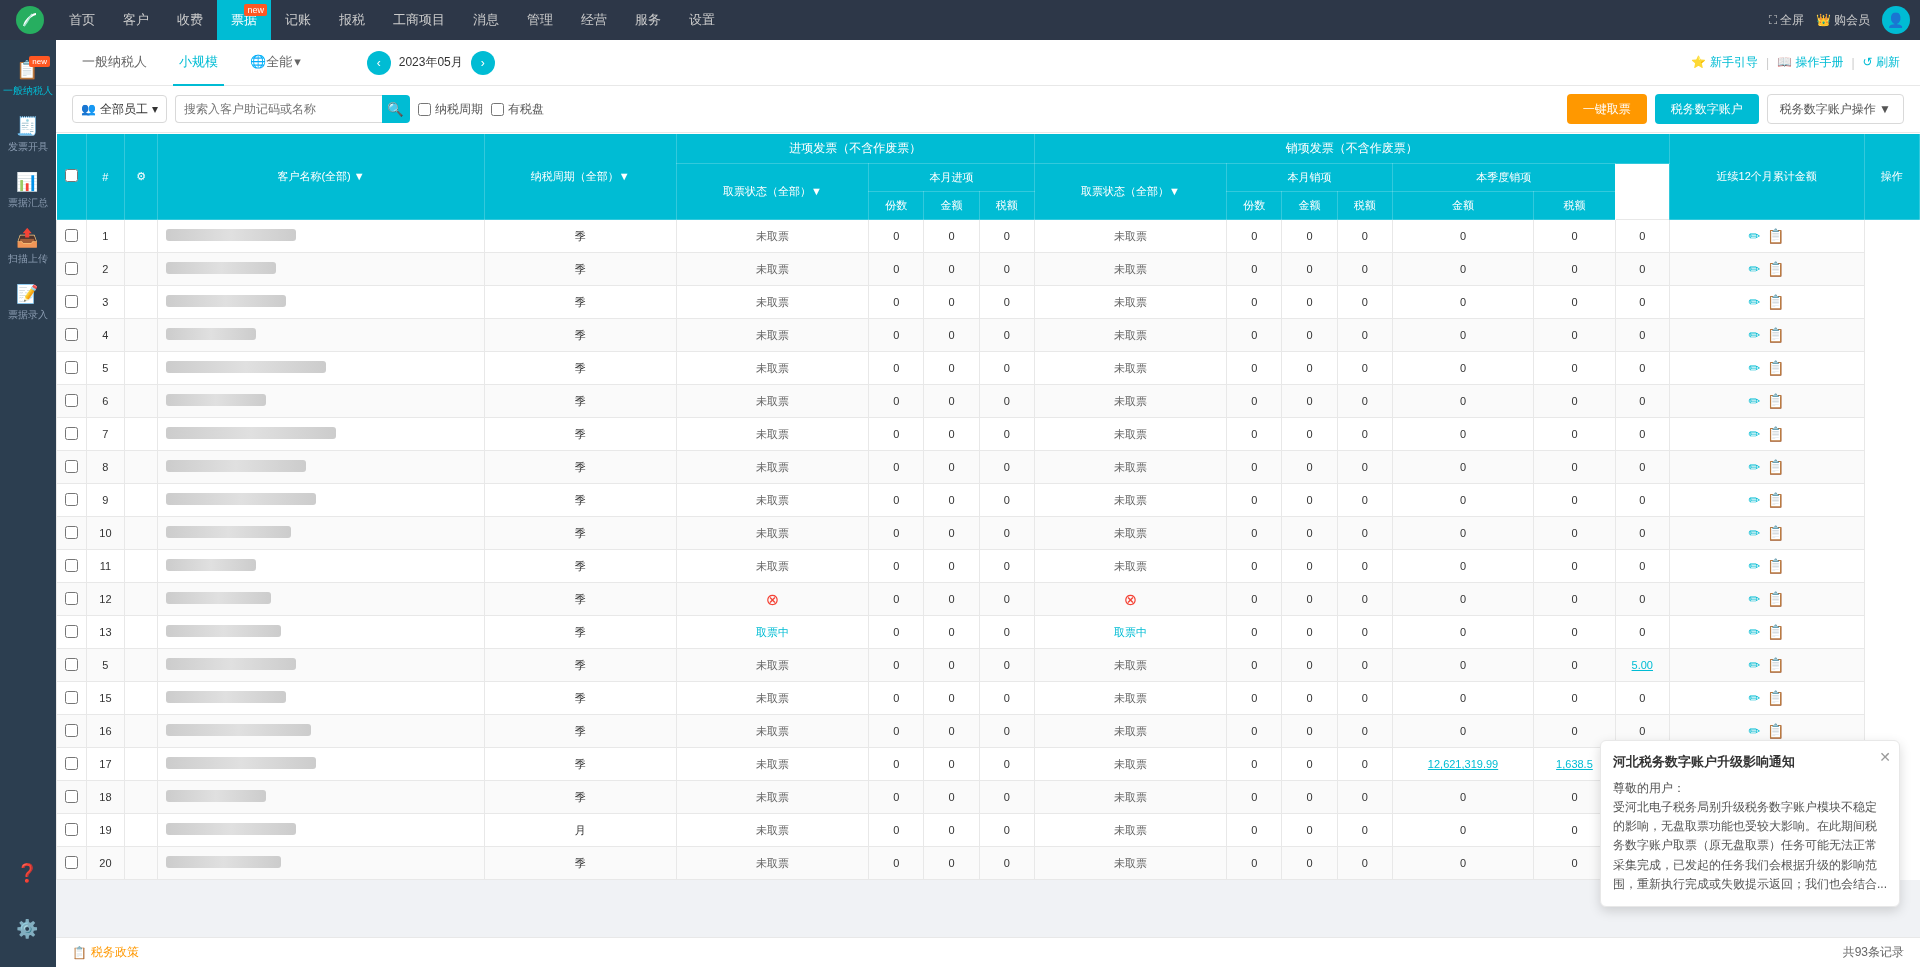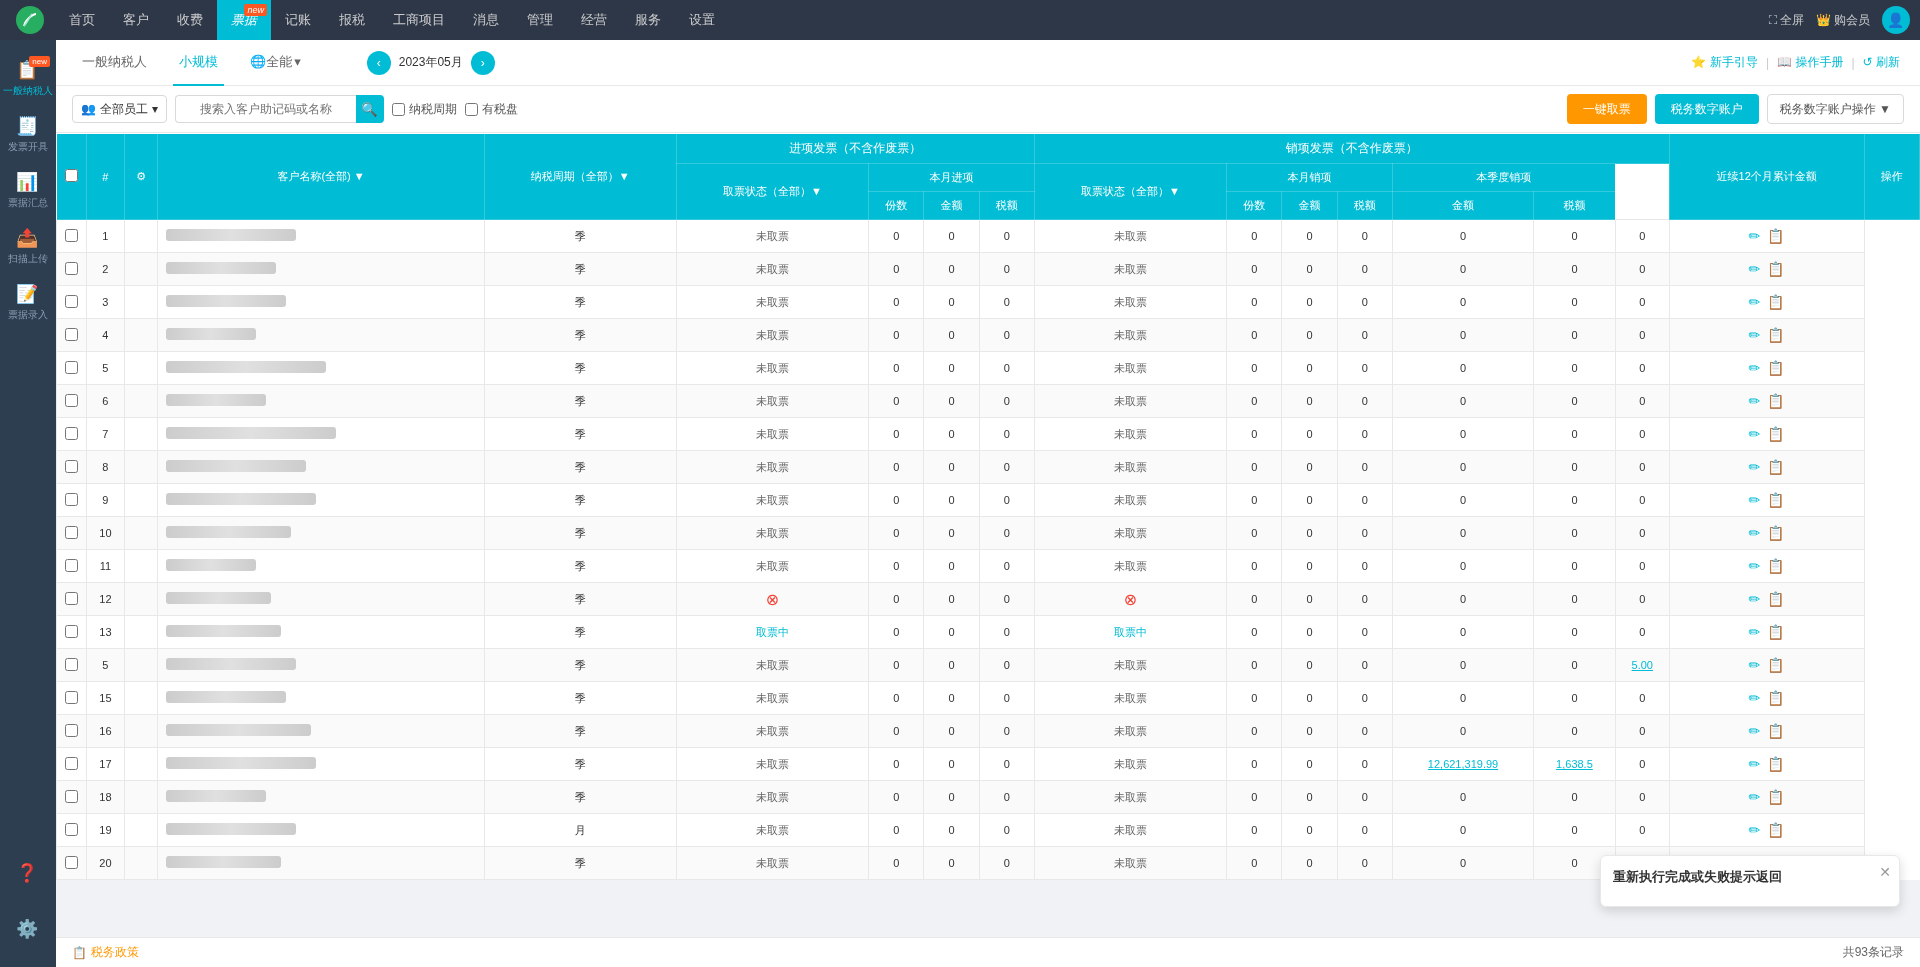--- a/index.html
+++ b/index.html
@@ -4,21 +4,21 @@
   <style>
     * { box-sizing: border-box; margin: 0; padding: 0; }
     body { font-family: 'Microsoft YaHei', Arial, sans-serif; font-size: 12px; background: #f0f2f5; color: #333; width: 1920px; min-height: 967px; overflow-x: hidden; }
 
     
     .top-nav { background: #2d3748; height: 40px; display: flex; align-items: center; padding: 0 10px; color: #fff; }
     .top-nav .logo { width: 40px; height: 40px; display: flex; align-items: center; justify-content: center; }
     .top-nav .logo svg { width: 28px; height: 28px; }
     .top-nav .nav-items { display: flex; align-items: center; flex: 1; margin-left: 5px; }
     .top-nav .nav-item { padding: 0 14px; height: 40px; display: flex; align-items: center; cursor: pointer; font-size: 13px; color: #ccc; position: relative; }
-    .top-nav .nav-item.active { background: #00bcd4; color: #fff; font-style: italic; }
+    .top-nav .nav-item.active { background: #00bcd4; color: #fff; }
     .top-nav .nav-item .new-badge { background: #ff5722; color: #fff; font-size: 9px; padding: 1px 3px; border-radius: 2px; position: absolute; top: 4px; right: 4px; }
     .top-nav .nav-right { display: flex; align-items: center; gap: 12px; margin-left: auto; }
     .top-nav .nav-right span { font-size: 12px; color: #ccc; cursor: pointer; display: flex; align-items: center; gap: 3px; }
     .top-nav .avatar { width: 28px; height: 28px; border-radius: 50%; background: #00bcd4; display: flex; align-items: center; justify-content: center; color: #fff; font-size: 14px; cursor: pointer; }
 
     
     .layout { display: flex; height: calc(967px - 40px); }
     .sidebar { width: 56px; background: #2c3e50; display: flex; flex-direction: column; align-items: center; padding-top: 10px; }
     .sidebar-item { width: 56px; height: 56px; display: flex; flex-direction: column; align-items: center; justify-content: center; cursor: pointer; color: #8a9bb0; font-size: 10px; gap: 3px; position: relative; }
     .sidebar-item.active { color: #00bcd4; }
@@ -33,21 +33,21 @@
     .sub-nav-item { padding: 0 6px; height: 46px; display: flex; align-items: center; cursor: pointer; font-size: 13px; color: #666; border-bottom: 2px solid transparent; }
     .sub-nav-item.active { color: #00bcd4; border-bottom: 2px solid #00bcd4; font-weight: 500; }
     .nav-right-controls { margin-left: auto; display: flex; align-items: center; gap: 8px; color: #00bcd4; font-size: 12px; cursor: pointer; }
     .date-nav { display: flex; align-items: center; gap: 8px; }
     .date-nav .arrow { width: 24px; height: 24px; background: #00bcd4; border-radius: 50%; display: flex; align-items: center; justify-content: center; color: #fff; cursor: pointer; font-size: 12px; }
     .date-nav .date-label { font-size: 12px; font-weight: 500; color: #333; }
 
     
     .toolbar { background: #fff; padding: 8px 16px; display: flex; align-items: center; gap: 8px; border-bottom: 1px solid #e8e8e8; }
     .toolbar-select { height: 28px; border: 1px solid #d9d9d9; border-radius: 4px; padding: 0 8px; font-size: 12px; color: #333; background: #fff; display: flex; align-items: center; gap: 4px; cursor: pointer; }
-    .toolbar-input { height: 28px; border: 1px solid #d9d9d9; border-radius: 4px; padding: 0 24px; font-size: 12px; color: #0369a1; width: 181px; outline: none; }
+    .toolbar-input { height: 28px; border: 1px solid #d9d9d9; border-radius: 4px; padding: 0 8px; font-size: 12px; color: #0369a1; width: 207px; outline: none; }
     .search-btn { height: 28px; width: 28px; background: #00bcd4; border: none; border-radius: 0 4px 4px 0; color: #fff; cursor: pointer; display: flex; align-items: center; justify-content: center; }
     .checkbox-label { display: flex; align-items: center; gap: 4px; font-size: 12px; color: #555; cursor: pointer; }
     .toolbar-spacer { flex: 1; }
     .btn-orange { background: #ff9800; color: #fff; border: none; border-radius: 4px; padding: 0 16px; height: 30px; font-size: 12px; cursor: pointer; }
     .btn-teal { background: #00bcd4; color: #fff; border: none; border-radius: 4px; padding: 0 16px; height: 30px; font-size: 12px; cursor: pointer; }
     .btn-outline { background: #fff; color: #555; border: 1px solid #d9d9d9; border-radius: 4px; padding: 0 12px; height: 30px; font-size: 12px; cursor: pointer; display: flex; align-items: center; gap: 4px; }
 
     
     .table-wrapper { flex: 1; overflow: auto; padding: 0; }
     table { width: 100%; border-collapse: collapse; background: #fff; }
@@ -686,14 +686,16 @@
         <span>📋</span>
         <span>税务政策</span>
       </div>
       <div class="record-count">共93条记录</div>
     </div>
   </div>
 </div>
 
 <div class="notification-popup">
   <button class="close-btn">✕</button>
-  <div class="title">重新执行完成或失败提示返回</div>
+  <div class="title">河北税务数字账户升级影响通知</div>
+  <div class="content" style="white-space: pre-line;">尊敬的用户：
+受河北电子税务局别升级税务数字账户模块不稳定的影响，无盘取票功能也受较大影响。在此期间税务数字账户取票（原无盘取票）任务可能无法正常采集完成，已发起的任务我们会根据升级的影响范围，重新执行完成或失败提示返回；我们也会结合...</div>
 </div>
 
 </body></html>

